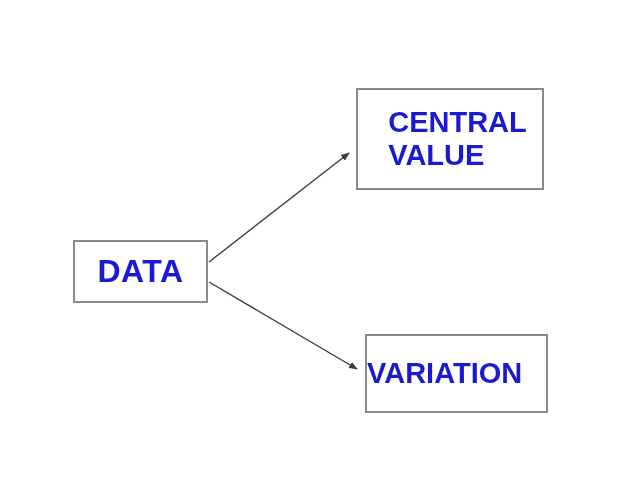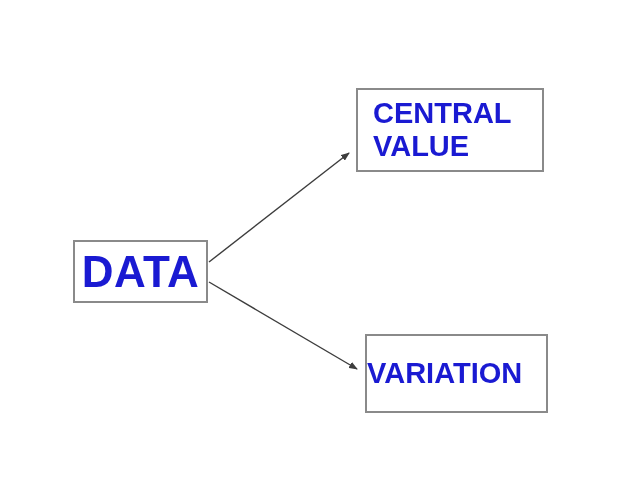--- a/index.html
+++ b/index.html
@@ -44,27 +44,27 @@
     color:var(--label-text);
     font-weight:bold;
   }
   .node .label{
     white-space:pre-line;
   }
   .node-data{
     left:73px;top:240px;
     width:135px;height:63px;
     justify-content:center;
-    font-size:44px;
+    font-size:32px;
     letter-spacing:0.5px;
   }
   .node-central-value{
     left:356px;top:88px;
-    width:188px;height:84px;
-    justify-content:flex-start;
+    width:188px;height:102px;
+    justify-content:center;
     padding-left:15px;
     font-size:29px;
     line-height:33px;
   }
   .node-variation{
     left:365px;top:334px;
     width:183px;height:79px;
     justify-content:flex-start;
     font-size:29px;
   }

